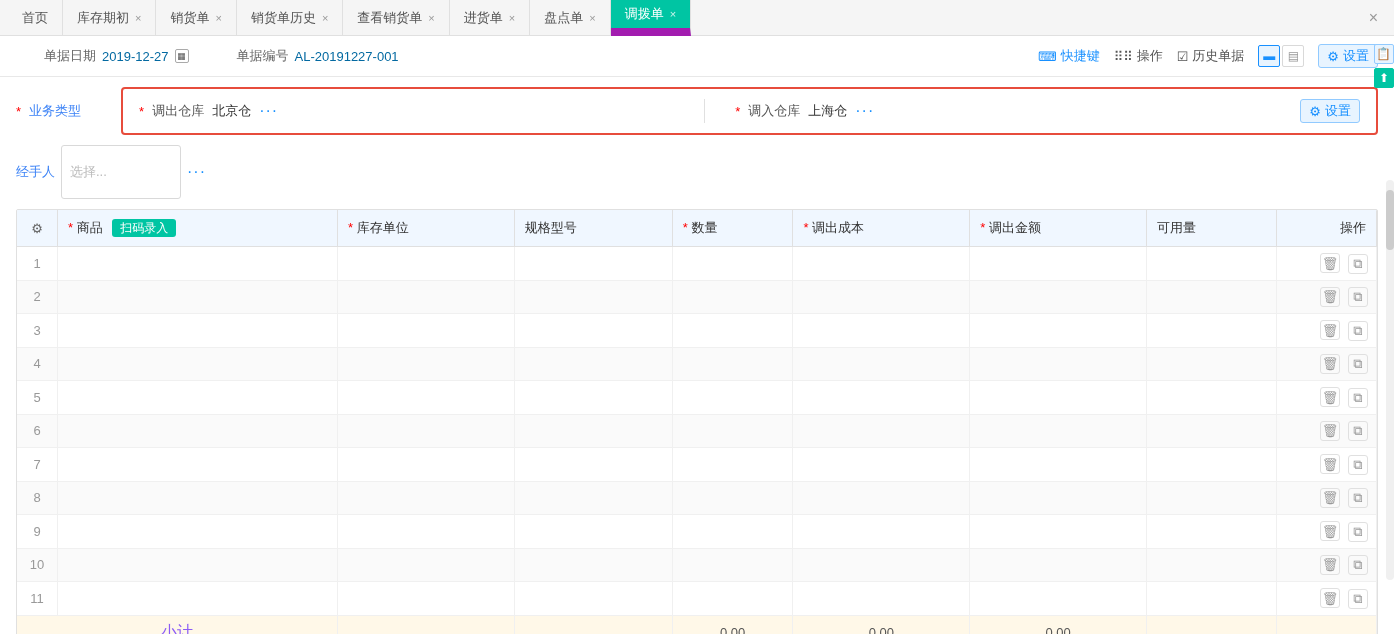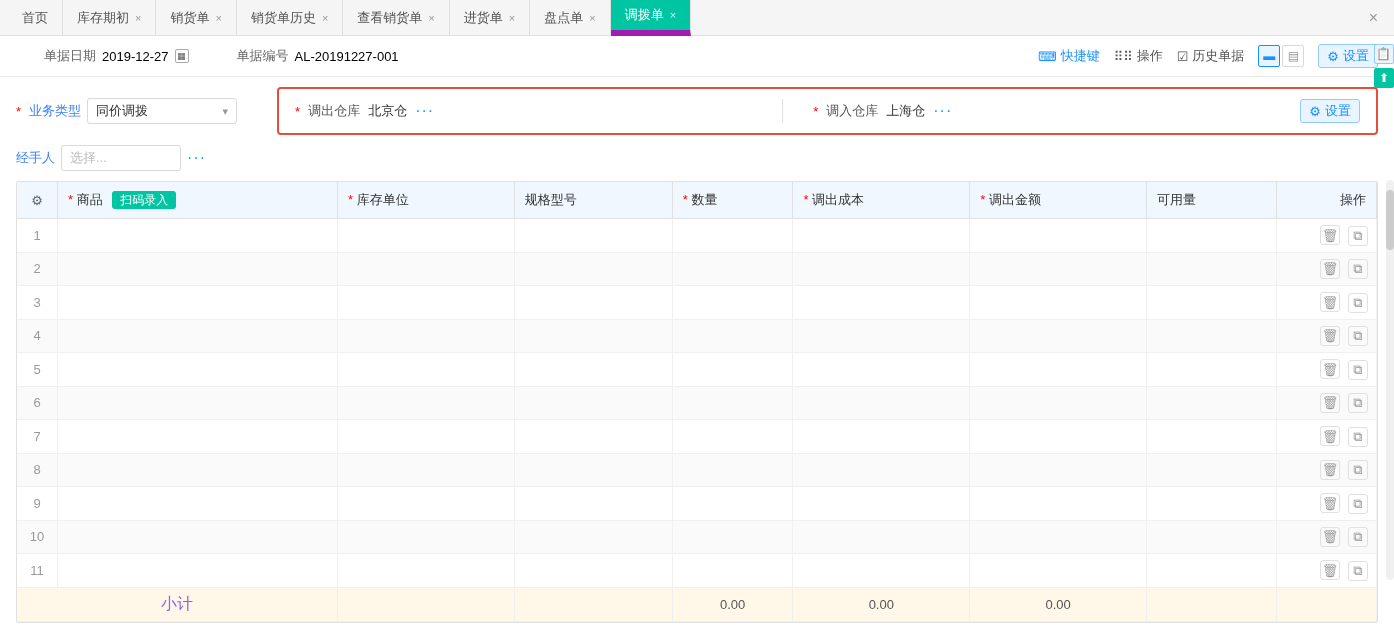--- a/index.html
+++ b/index.html
@@ -22,21 +22,21 @@
       cursor: pointer;
       font-size: 13px;
       color: #555;
       border-right: 1px solid #e0e0e0;
       white-space: nowrap;
       position: relative;
     }
     .tab-item.active {
       background: #fff;
       color: #333;
-      border-bottom: 6px solid #a21caf;
+      border-bottom: 8px solid #a21caf;
     }
     .tab-item .close-icon {
       margin-left: 6px;
       font-size: 11px;
       color: #999;
       cursor: pointer;
     }
     .tab-item.active .close-icon {
       color: #666;
     }
@@ -65,21 +65,21 @@
     }
     .toolbar-item {
       display: flex;
       align-items: center;
       gap: 6px;
       font-size: 13px;
       color: #555;
       margin-left: 28px;
     }
     .toolbar-item .label { color: #666; }
-    .toolbar-item .value { color: #000000; font-weight: 500; }
+    .toolbar-item .value { color: #0369a1; font-weight: 500; }
     .toolbar-spacer { flex: 1; }
     .toolbar-actions {
       display: flex;
       align-items: center;
       gap: 14px;
     }
     .action-btn {
       display: flex;
       align-items: center;
       gap: 4px;
@@ -140,21 +140,21 @@
       cursor: pointer;
       background: #fff;
       justify-content: space-between;
       gap: 30px;
     }
     .form-input {
       display: flex;
       align-items: center;
       border: 1px solid #d9d9d9;
       border-radius: 3px;
-      padding: 3px 8px;
+      padding: 17px 8px;
       min-width: 120px;
       background: #fff;
     }
 
     
     .warehouse-box {
       border: 2px solid #e74c3c;
       border-radius: 4px;
       padding: 10px 16px;
       display: flex;
@@ -388,24 +388,20 @@
   </div>
 </div>
 
 <div class="main-content">
 
   <div class="form-row">
 
     <div class="form-field">
       <span class="req">*</span>
       <span class="field-label">业务类型</span>
-      <div class="form-select">
-        <span>同价调拨</span>
-        <span class="chevron-down">▾</span>
-      </div>
     </div>
 
     <div class="warehouse-box">
 
       <div class="warehouse-field">
         <span class="req">*</span>
         <span class="field-label">调出仓库</span>
         <span class="field-value">北京仓</span>
         <span class="dots">···</span>
       </div>

